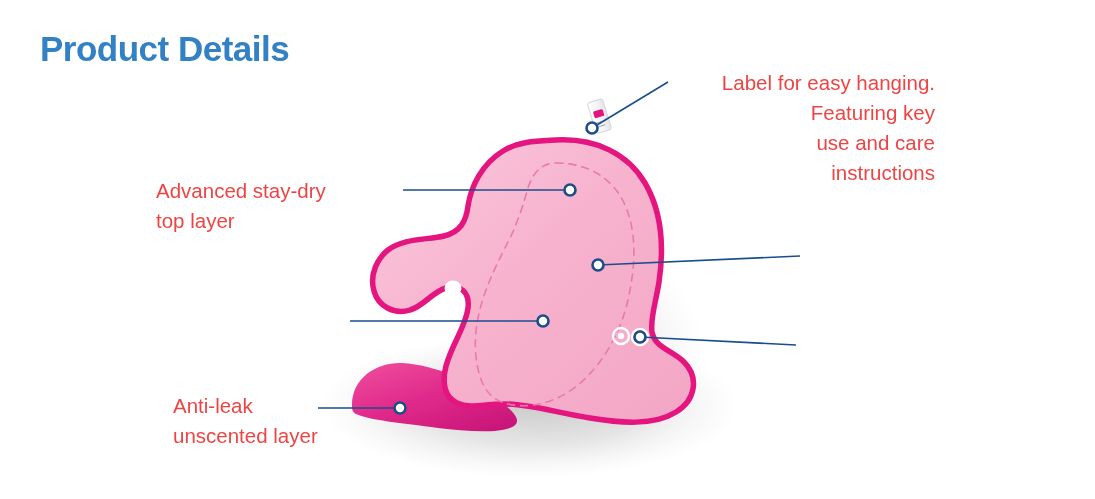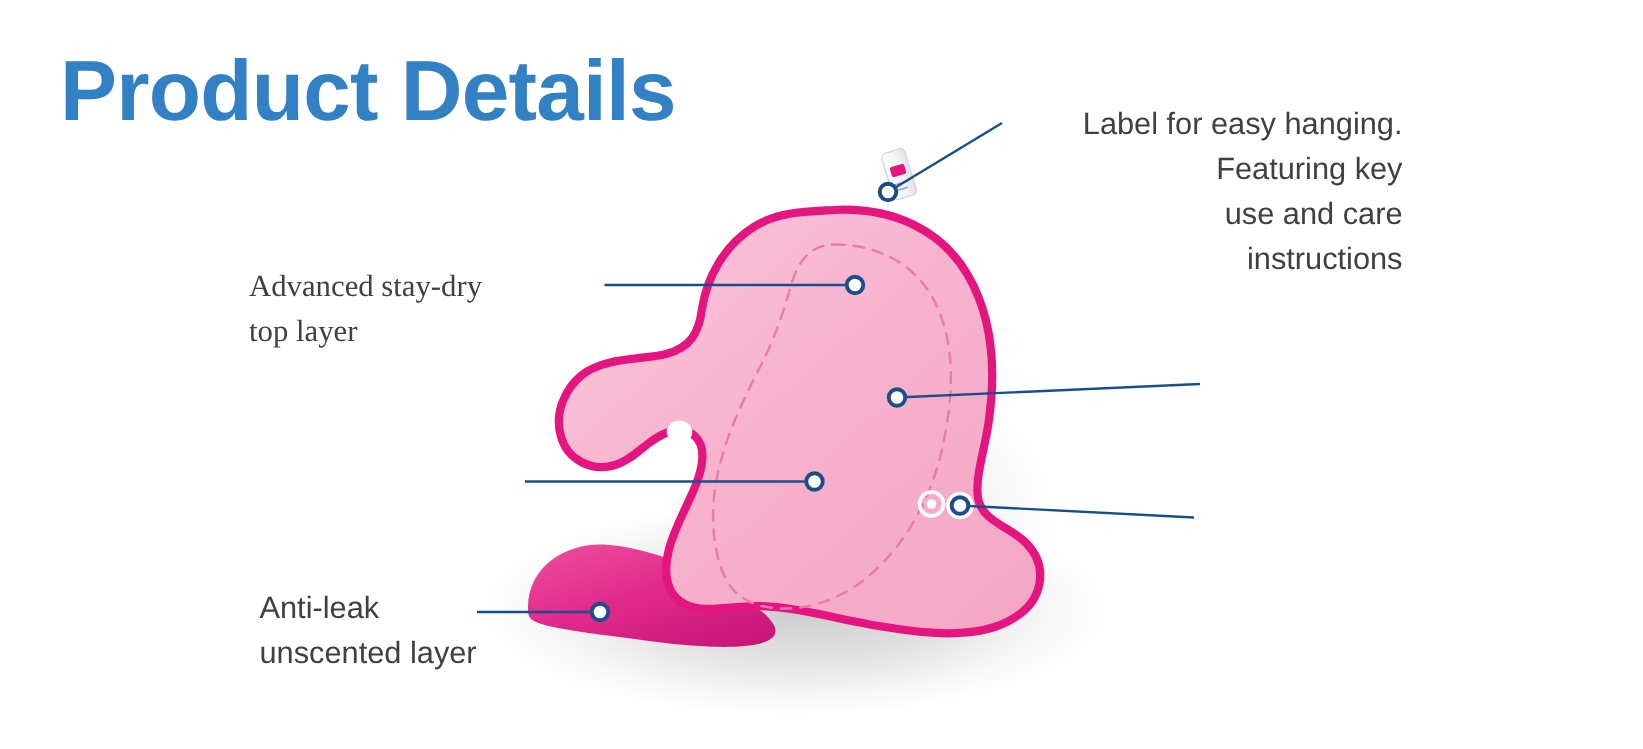--- a/index.html
+++ b/index.html
@@ -18,41 +18,41 @@
     height: 499px;
     background: #ffffff;
     overflow: hidden;
   }
 
   
   #page-title {
     position: absolute;
     left: 40px;
     top: 30px;
-    font-size: 57px;
+    font-size: 35px;
     font-weight: bold;
     color: #3281C4;
     letter-spacing: -0.5px;
     line-height: 1.1;
     white-space: nowrap;
   }
 
   
   .callout {
     position: absolute;
-    color: #404040;
+    color: #ef4444;
     font-size: 20.5px;
     line-height: 1.47;
     white-space: pre-line;
   }
   .callout.left  { text-align: left;  }
   .callout.right { text-align: right; }
 
   #callout-label-hang   { right: 160px; top: 68px;  width: 290px; }
-  #callout-top-layer    { left: 166px;  top: 176px; width: 300px; font-family: Liberation Serif, serif; }
+  #callout-top-layer    { left: 156px;  top: 176px; width: 300px; }
   #callout-absorbent    { left: 173px;  top: 306px; width: 260px; }
   #callout-antileak     { left: 173px;  top: 391px; width: 280px; }
   #callout-extra-soft   { right: 160px; top: 242px; width: 320px; }
   #callout-extra-snap   { right: 160px; top: 327px; width: 340px; }
 
   
   #illustration {
     position: absolute;
     left: 0;
     top: 0;

